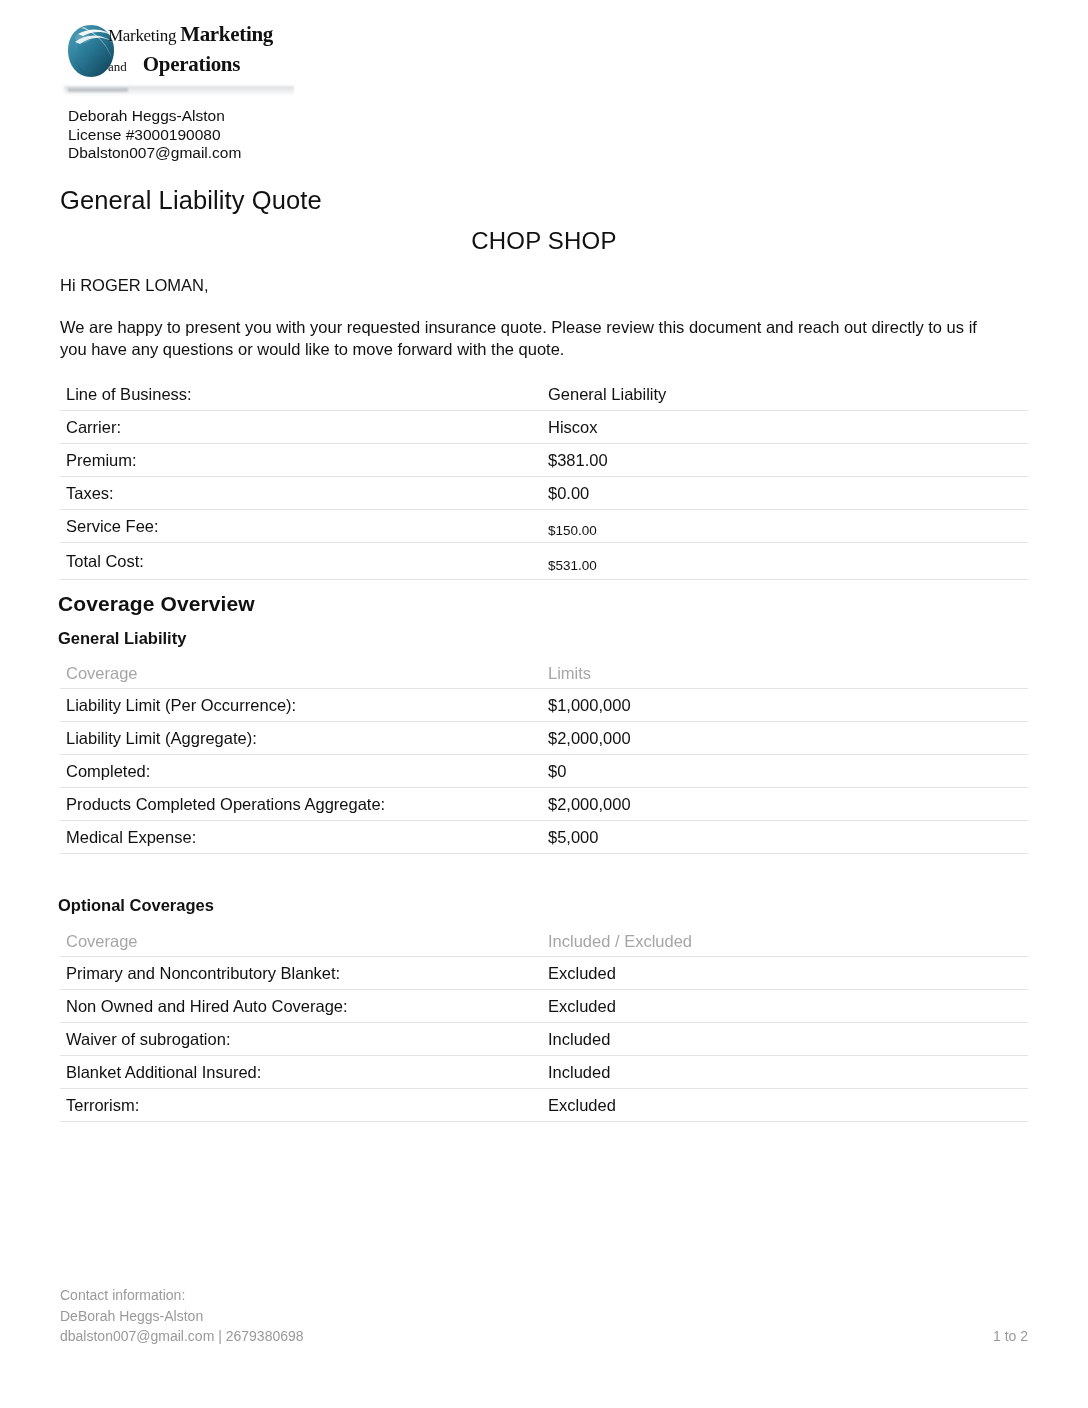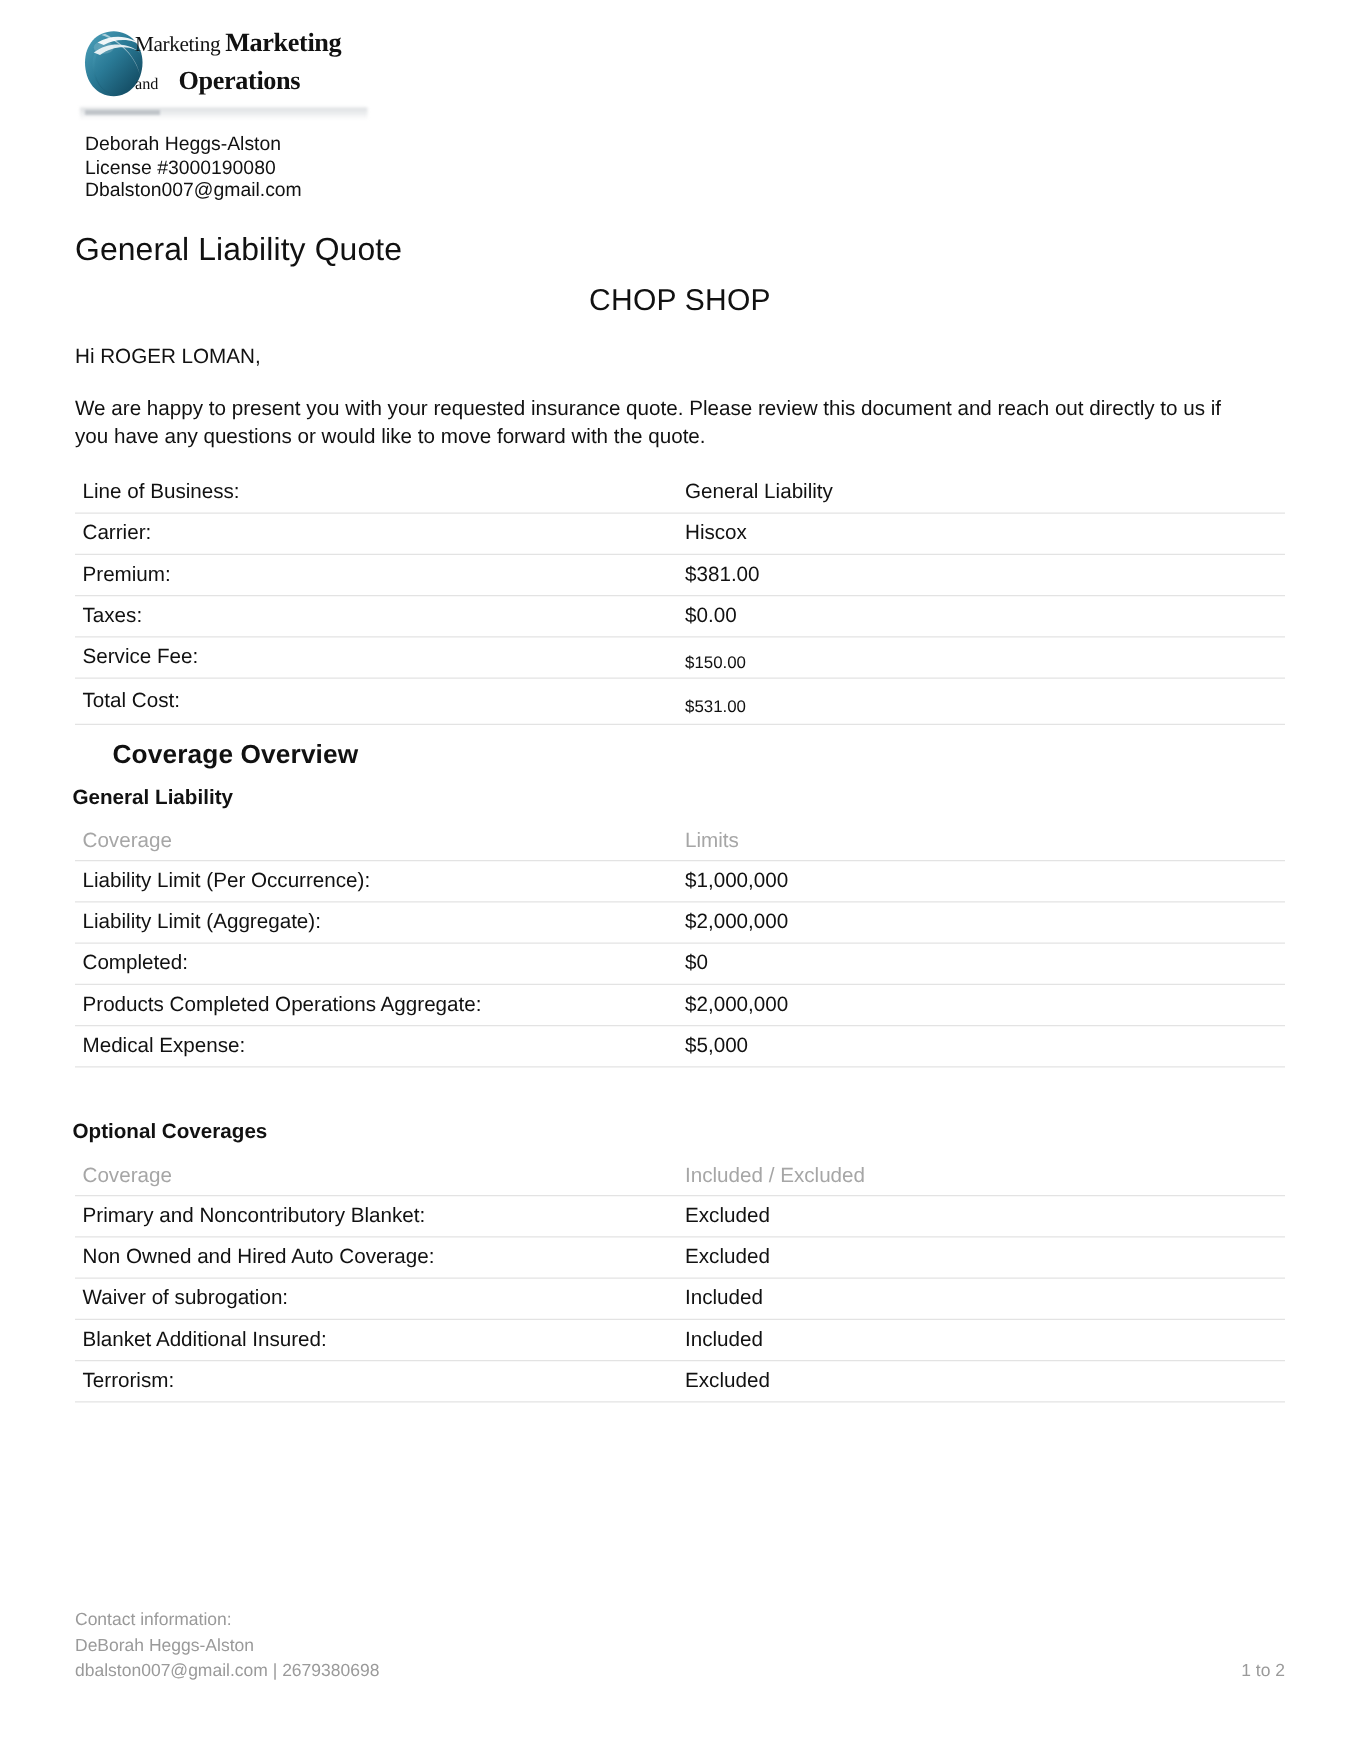--- a/index.html
+++ b/index.html
@@ -202,21 +202,21 @@
     color: #111111;
     letter-spacing: 0.1px;
   }
   .h-sub {
     position: absolute;
     left: 58px;
     font-size: 16.5px;
     font-weight: 700;
     color: #111111;
   }
-  #coverage-overview-heading { top: 592px; margin-left: 32px; }
+  #coverage-overview-heading { top: 592px; }
   #gl-subheading { top: 629px; }
   #optional-subheading { top: 896px; }
 
   #gl-table { top: 658px; }
   #optional-table { top: 926px; }
 
   
   .footer {
     position: absolute;
     left: 60px;

